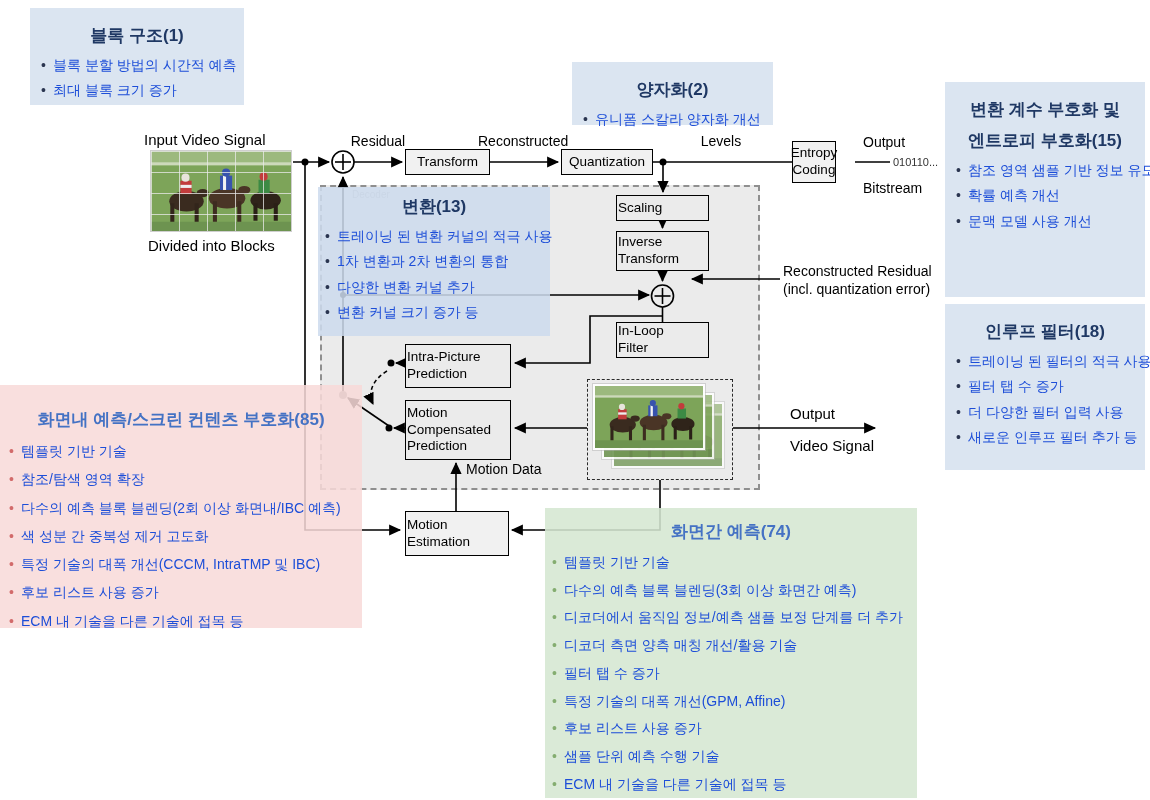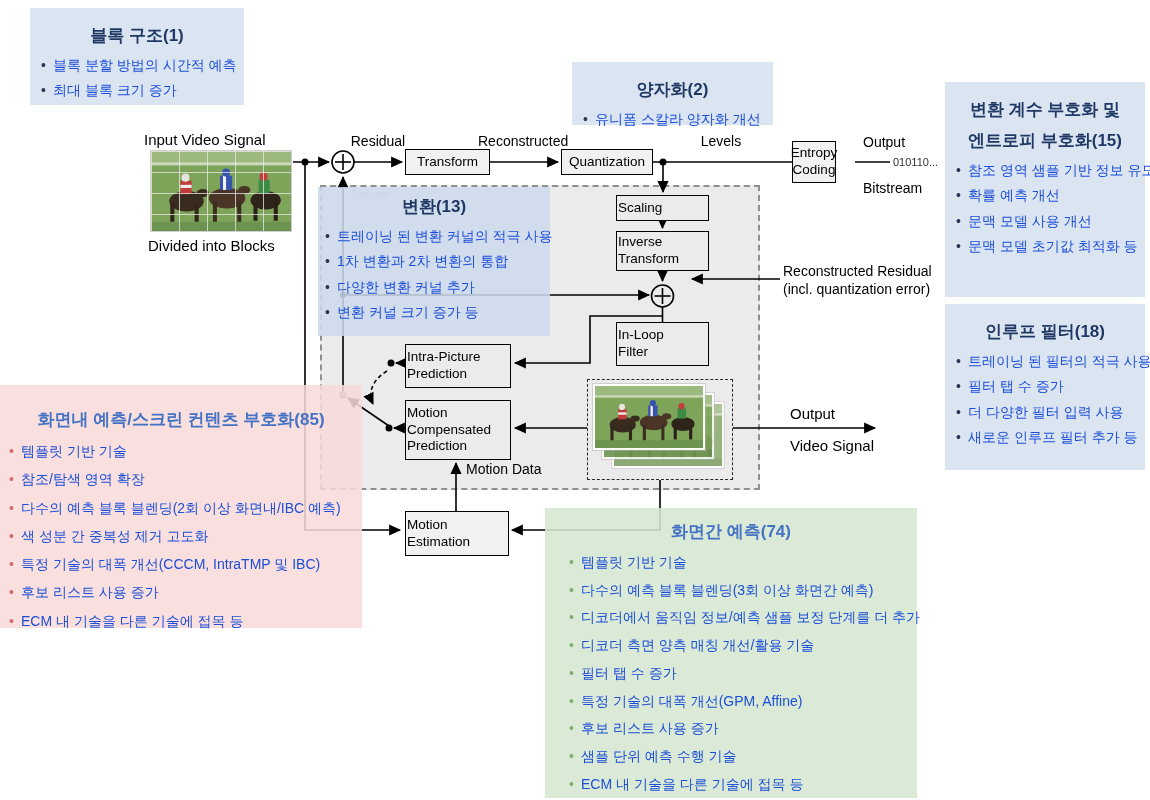--- a/index.html
+++ b/index.html
@@ -164,21 +164,21 @@
   <div class="dlabel big" style="left:790px;top:405px">Output</div>
   <div class="dlabel big" style="left:790px;top:437px">Video Signal</div>
 
   <div class="pbox centered" style="left:405px;top:149px;width:85px;height:26px">Transform</div>
   <div class="pbox centered" style="left:561px;top:149px;width:92px;height:26px">Quantization</div>
   <div class="pbox centered" style="left:792px;top:141px;width:44px;height:42px">Entropy
 Coding</div>
   <div class="pbox inner" style="left:616px;top:195px;width:93px;height:26px">Scaling</div>
   <div class="pbox inner" style="left:616px;top:231px;width:93px;height:40px">Inverse
 Transform</div>
-  <div class="pbox inner" style="left:616px;top:322px;width:93px;height:44px">In-Loop
+  <div class="pbox inner" style="left:616px;top:322px;width:93px;height:36px">In-Loop
 Filter</div>
   <div class="pbox inner" style="left:405px;top:344px;width:106px;height:44px">Intra-Picture
 Prediction</div>
   <div class="pbox inner" style="left:405px;top:400px;width:106px;height:60px">Motion
 Compensated
 Prediction</div>
   <div class="pbox" style="left:405px;top:511px;width:104px;height:45px">Motion
 Estimation</div>
 
   <div class="thumb" style="left:150px;top:150px;width:142px;height:82px">
@@ -216,21 +216,20 @@
     <div class="ntitle">양자화(2)</div>
     <div class="li">유니폼 스칼라 양자화 개선</div>
   </div>
 
   <div class="note blue" style="left:945px;top:82px;width:200px;height:215px">
     <div class="ntitle" style="margin-bottom:0">변환 계수 부호화 및</div>
     <div class="ntitle">엔트로피 부호화(15)</div>
     <div class="li">참조 영역 샘플 기반 정보 유도</div>
     <div class="li">확률 예측 개선</div>
     <div class="li">문맥 모델 사용 개선</div>
-    <div class="li">문맥 모델 초기값 최적화 등</div>
   </div>
 
   <div class="note blue-trans" style="left:318px;top:187px;width:232px;height:149px;padding:6px 6px">
     <div class="ntitle">변환(13)</div>
     <div class="li">트레이닝 된 변환 커널의 적극 사용</div>
     <div class="li">1차 변환과 2차 변환의 통합</div>
     <div class="li">다양한 변환 커널 추가</div>
     <div class="li">변환 커널 크기 증가 등</div>
   </div>
 
@@ -246,21 +245,21 @@
     <div class="ntitle">화면내 예측/스크린 컨텐츠 부호화(85)</div>
     <div class="li">템플릿 기반 기술</div>
     <div class="li">참조/탐색 영역 확장</div>
     <div class="li">다수의 예측 블록 블렌딩(2회 이상 화면내/IBC 예측)</div>
     <div class="li">색 성분 간 중복성 제거 고도화</div>
     <div class="li">특정 기술의 대폭 개선(CCCM, IntraTMP 및 IBC)</div>
     <div class="li">후보 리스트 사용 증가</div>
     <div class="li">ECM 내 기술을 다른 기술에 접목 등</div>
   </div>
 
-  <div class="note green" style="left:545px;top:508px;width:372px;height:290px;padding:10px 23px">
+  <div class="note green" style="left:545px;top:508px;width:372px;height:290px;padding:10px 6px">
     <div class="ntitle">화면간 예측(74)</div>
     <div class="li">템플릿 기반 기술</div>
     <div class="li">다수의 예측 블록 블렌딩(3회 이상 화면간 예측)</div>
     <div class="li">디코더에서 움직임 정보/예측 샘플 보정 단계를 더 추가</div>
     <div class="li">디코더 측면 양측 매칭 개선/활용 기술</div>
     <div class="li">필터 탭 수 증가</div>
     <div class="li">특정 기술의 대폭 개선(GPM, Affine)</div>
     <div class="li">후보 리스트 사용 증가</div>
     <div class="li">샘플 단위 예측 수행 기술</div>
     <div class="li">ECM 내 기술을 다른 기술에 접목 등</div>

